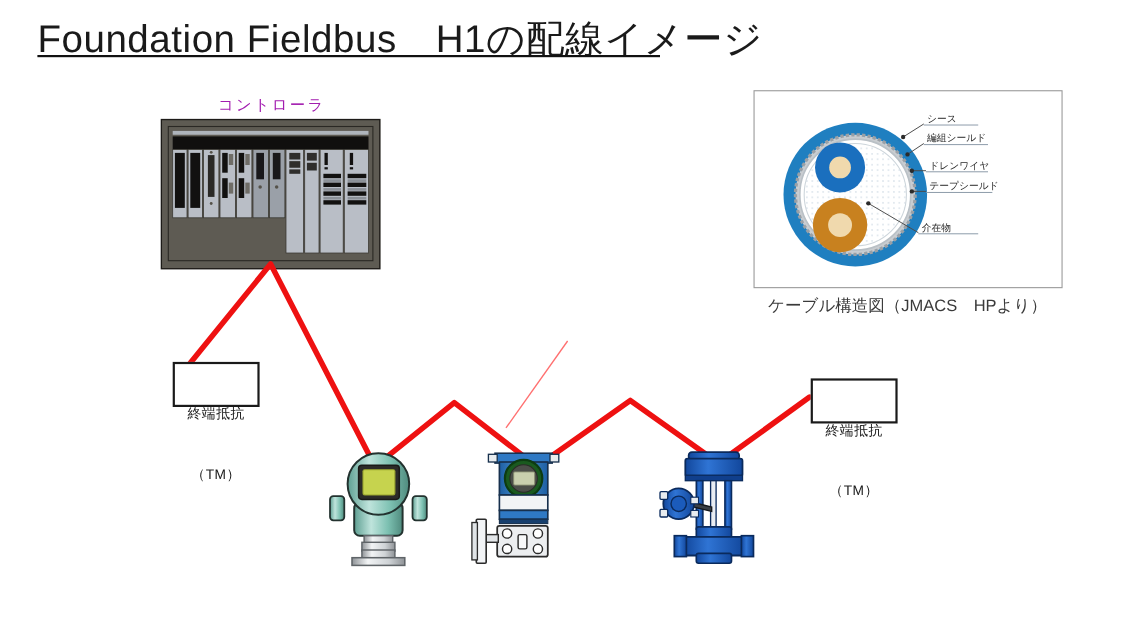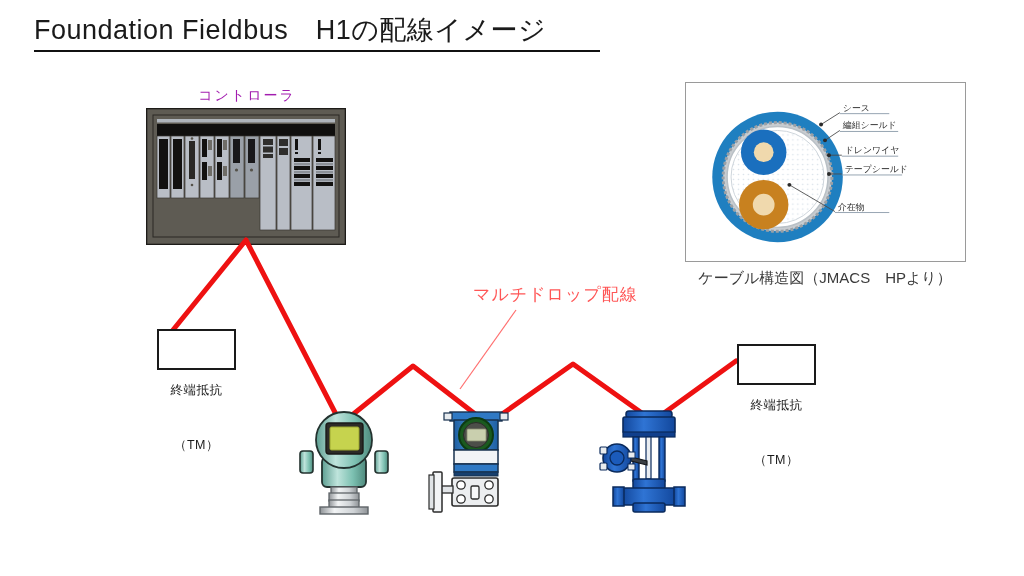--- a/index.html
+++ b/index.html
@@ -20,21 +20,21 @@
     left: 0; top: 0;
     width: 1024px;
     height: 576px;
     background: #ffffff;
   }
   
   #title {
     position: absolute;
     left: 34px;
     top: 13px;
-    font-size: 27px;
+    font-size: 35px;
     letter-spacing: 0.5px;
     color: #1a1a1a;
     white-space: pre;
     font-weight: 400;
     line-height: 1.3;
     text-align: center;
   }
   #title-rule {
     position: absolute;
     left: 34px;
@@ -97,21 +97,21 @@
   
   .tm-box {
     position: absolute;
     border: 2px solid #1a1a1a;
     background: #ffffff;
     box-sizing: border-box;
     text-align: center;
     font-size: 12.5px;
     color: #1a1a1a;
     line-height: 1.45;
-    padding-top: 14px;
+    padding-top: 0;
     letter-spacing: 0.5px;
     white-space: pre;
   }
   #tm-left  { left: 157px; top: 329px; width: 79px; height: 41px; }
   #tm-right { left: 737px; top: 344px; width: 79px; height: 41px; }
 
   
   #multidrop-label {
     position: absolute;
     left: 473px;
@@ -273,21 +273,20 @@
 
   <div id="tm-left" class="tm-box">
     <div>終端抵抗</div>
     <div>（TM）</div>
   </div>
   <div id="tm-right" class="tm-box">
     <div>終端抵抗</div>
     <div>（TM）</div>
   </div>
 
-  <div id="multidrop-label">マルチドロップ配線</div>
 
   <svg id="dev-transmitter" class="device" viewBox="0 0 96 112" width="96" height="112">
     <defs>
       <linearGradient id="tealG" x1="0" y1="0" x2="1" y2="0">
         <stop offset="0%" stop-color="#5e9f92"></stop>
         <stop offset="35%" stop-color="#bfe4dc"></stop>
         <stop offset="70%" stop-color="#7cc0b1"></stop>
         <stop offset="100%" stop-color="#4f8a7d"></stop>
       </linearGradient>
       <linearGradient id="steelG" x1="0" y1="0" x2="1" y2="0">

